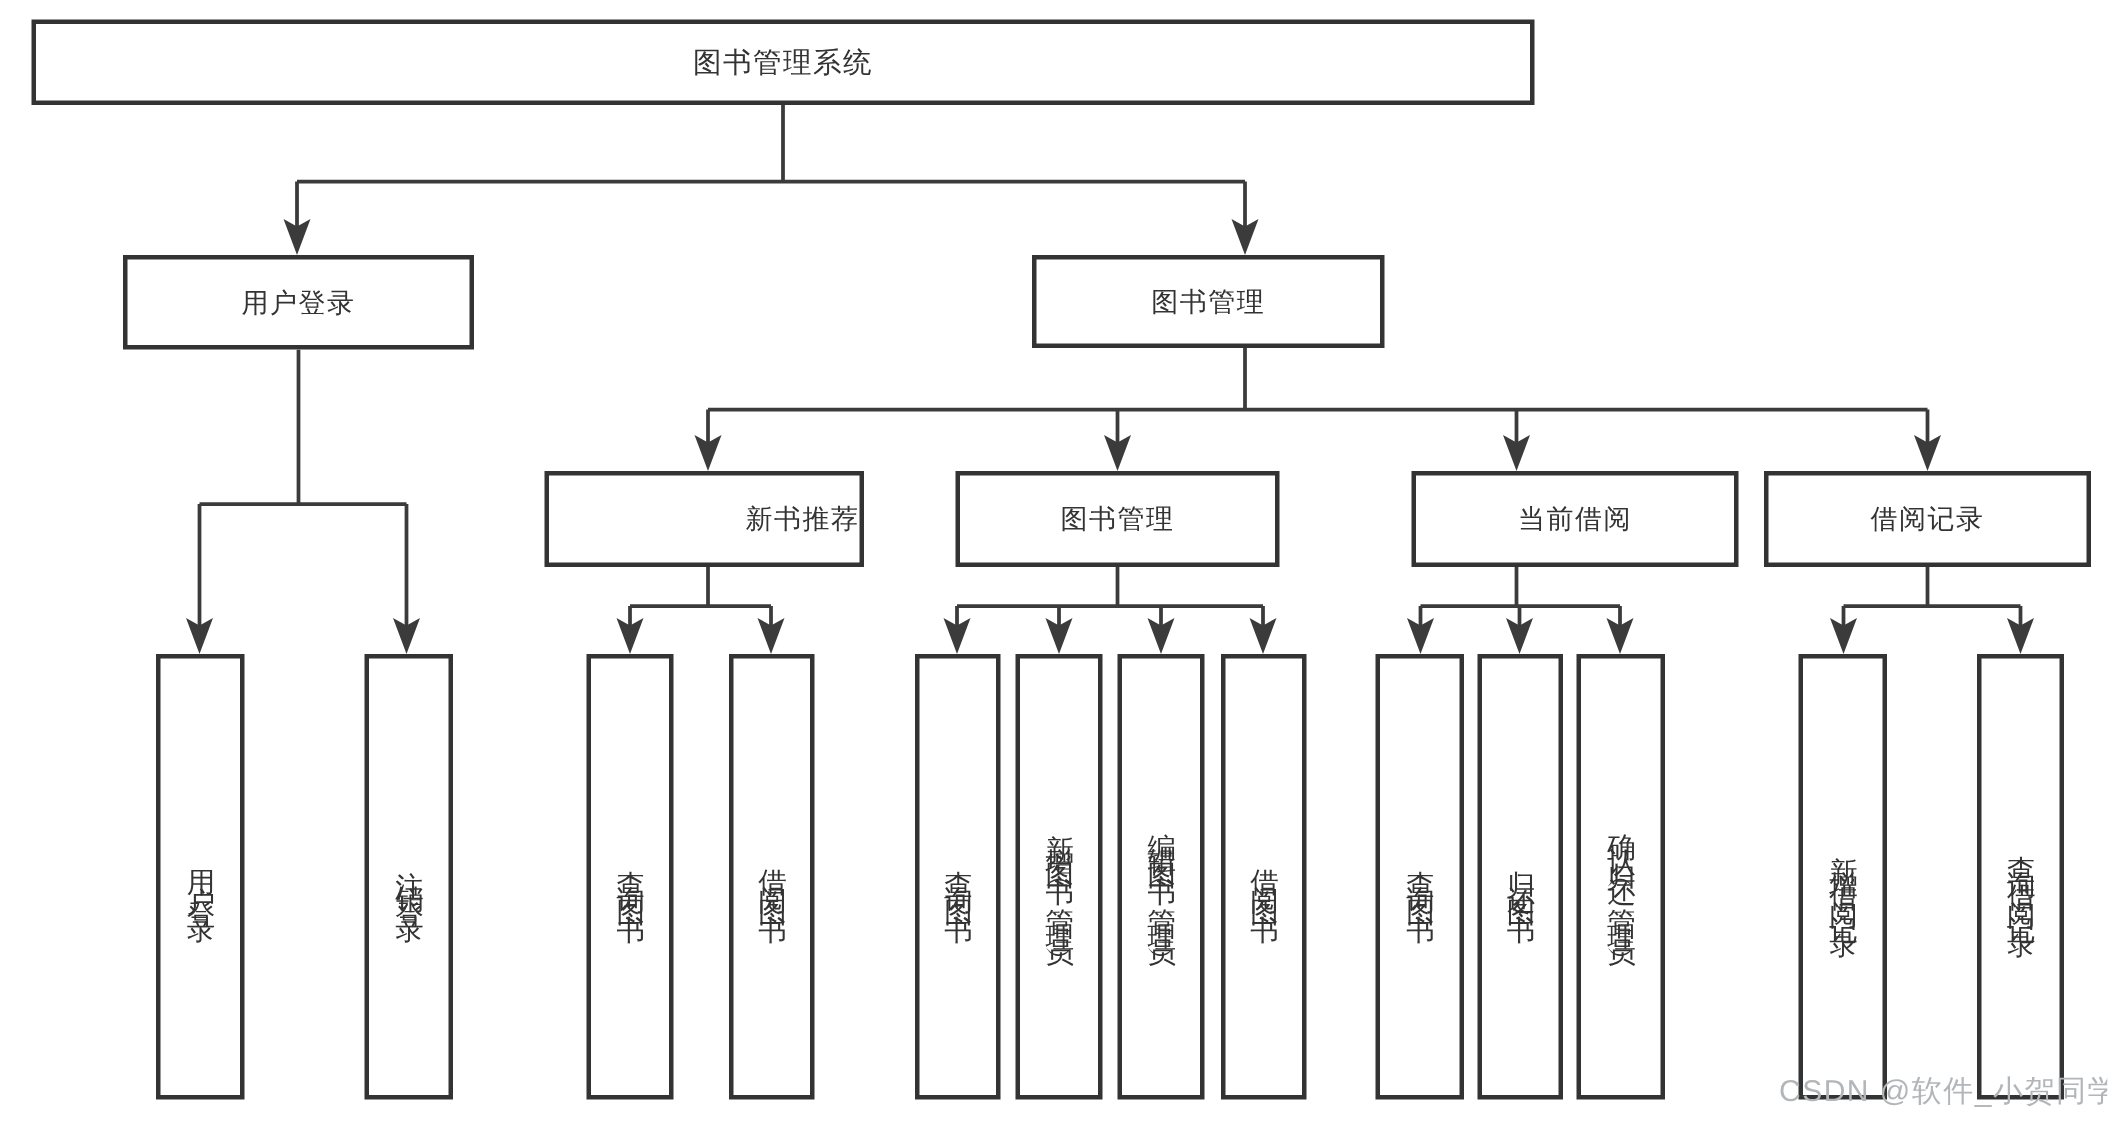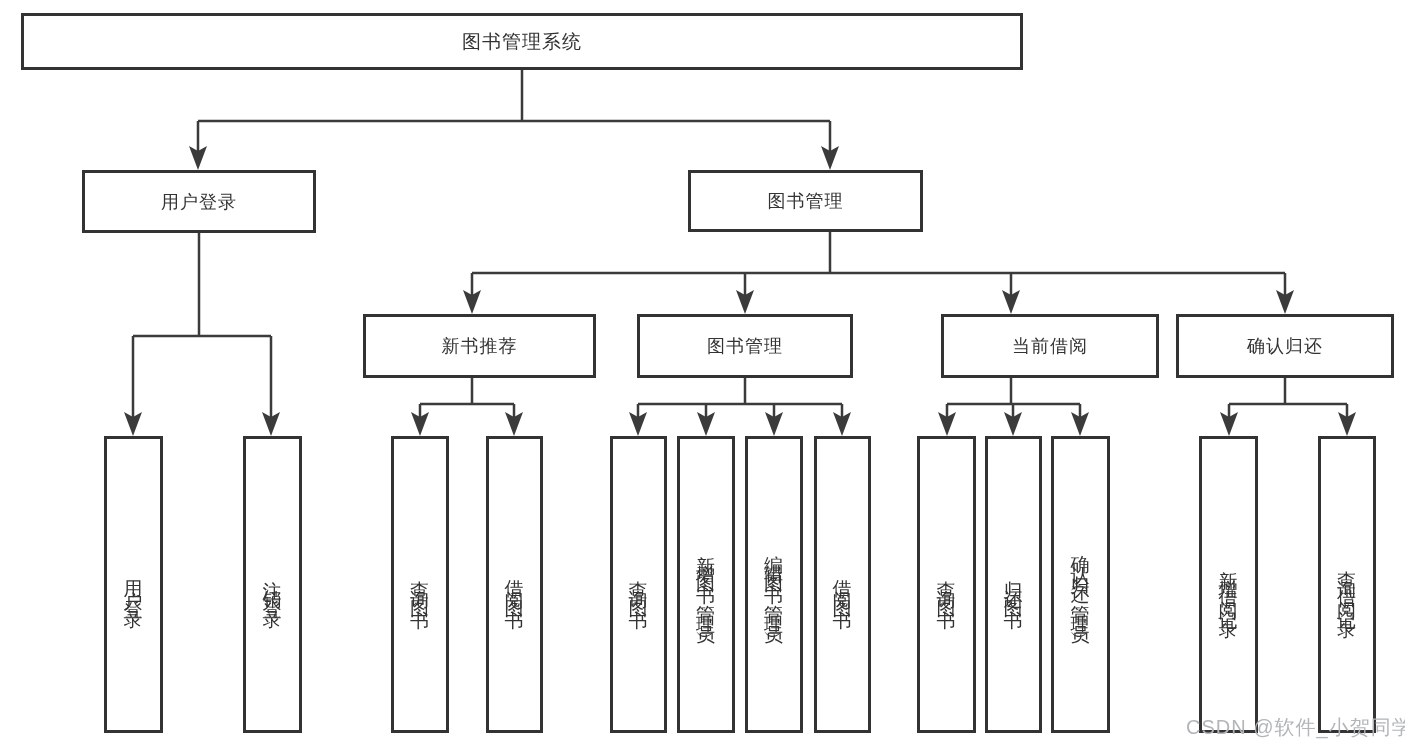--- a/index.html
+++ b/index.html
@@ -12,21 +12,21 @@
   .connectors polygon{fill:#3b3b3b;stroke:none;}
   .node{
     position:absolute;box-sizing:border-box;border:3px solid #333;background:#fff;
     display:flex;align-items:center;justify-content:center;
     font-size:18px;letter-spacing:1px;white-space:nowrap;z-index:2;
   }
   .lvl-root{left:21px;top:13px;width:1002px;height:57px;font-size:19px;}
   .n-user-login{left:82px;top:170px;width:234px;height:63px;}
   .n-book-mgmt{left:688px;top:170px;width:235px;height:62px;}
   .lvl3{top:314px;height:64px;}
-  .n-new-book{left:363px;width:233px;}
+  .n-new-book{left:363px;width:213px;justify-content:flex-end;}
   .n-book-borrow{left:637px;width:216px;}
   .n-current-borrow{left:941px;width:218px;}
   .n-borrow-records{left:1176px;width:218px;}
   .leaf{
     top:436px;height:297px;
     writing-mode:vertical-rl;text-orientation:mixed;
     font-size:19px;letter-spacing:10px;line-height:1;
   }
   .lf1{left:104px;width:59px;}
   .lf2{left:243px;width:59px;}
@@ -108,21 +108,21 @@
   <div class="node lvl3 n-new-book">
     <span>新书推荐</span>
   </div>
   <div class="node lvl3 n-book-borrow">
     <span>图书管理</span>
   </div>
   <div class="node lvl3 n-current-borrow">
     <span>当前借阅</span>
   </div>
   <div class="node lvl3 n-borrow-records">
-    <span>确认归还</span>
+    <span>借阅记录</span>
   </div>
 
   <div class="node leaf lf1">
     <span>用户登录</span>
   </div>
   <div class="node leaf lf2">
     <span>注销登录</span>
   </div>
   <div class="node leaf lf3">
     <span>查询图书</span>

